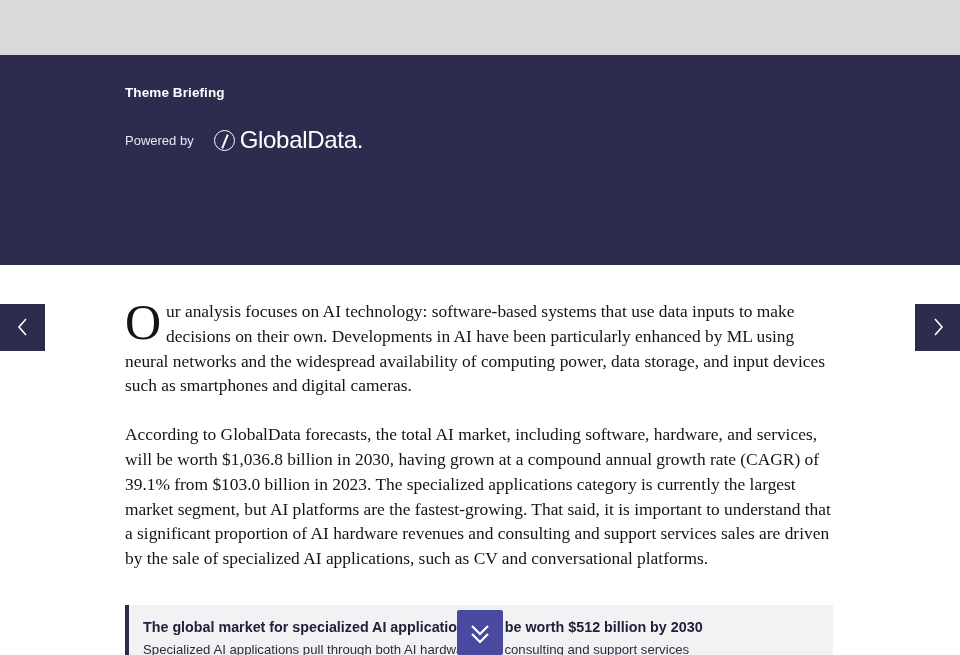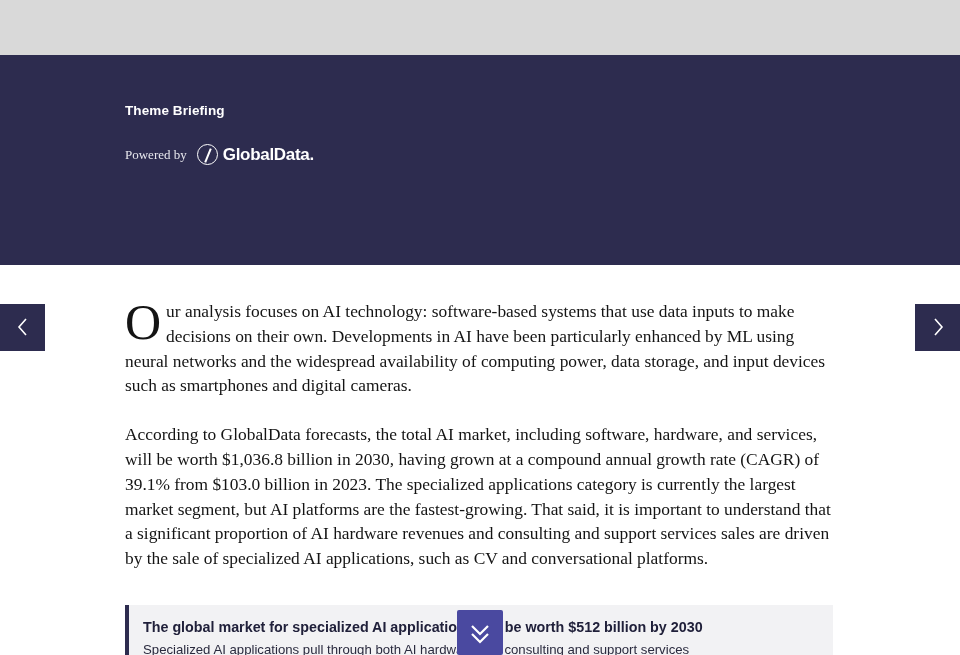--- a/index.html
+++ b/index.html
@@ -42,41 +42,40 @@
     position: absolute;
     left: 125px;
     top: 30px;
     width: 700px;
   }
   .eyebrow {
     color: #ffffff;
     font-size: 13.5px;
     font-weight: bold;
     letter-spacing: .1px;
-    margin: 18px 0 12px 0;
+    margin: 0 0 12px 0;
   }
   .hero-title {
     color: #ffffff;
     font-size: 30px;
     line-height: 40px;
     font-weight: bold;
     margin: 0;
     letter-spacing: -0.2px;
     max-width: 520px;
   }
   .powered {
     display: flex;
     align-items: center;
     margin-top: 26px;
   }
   .powered-label {
     color: #e8e8ee;
     font-size: 13px;
-    margin-right: 10px;
-    font-family: Liberation Serif, serif;
+    margin-right: 20px;
   }
   .gd-logo {
     display: flex;
     align-items: center;
   }
   .gd-mark {
     width: 21px; height: 21px;
     border: 1.8px solid #ffffff;
     border-radius: 50%;
     position: relative;
@@ -87,22 +86,22 @@
     position: absolute;
     left: 50%;
     top: 3px;
     width: 1.8px;
     height: 15px;
     background: #ffffff;
     transform: rotate(22deg);
   }
   .gd-word {
     color: #ffffff;
-    font-size: 17px;
-    font-weight: bold;
+    font-size: 24px;
+    font-weight: normal;
     letter-spacing: -0.3px;
   }
   .gd-word .dot { color: #ffffff; }
 
   
   .article {
     position: absolute;
     top: 265px;
     left: 0;
     width: 960px;

